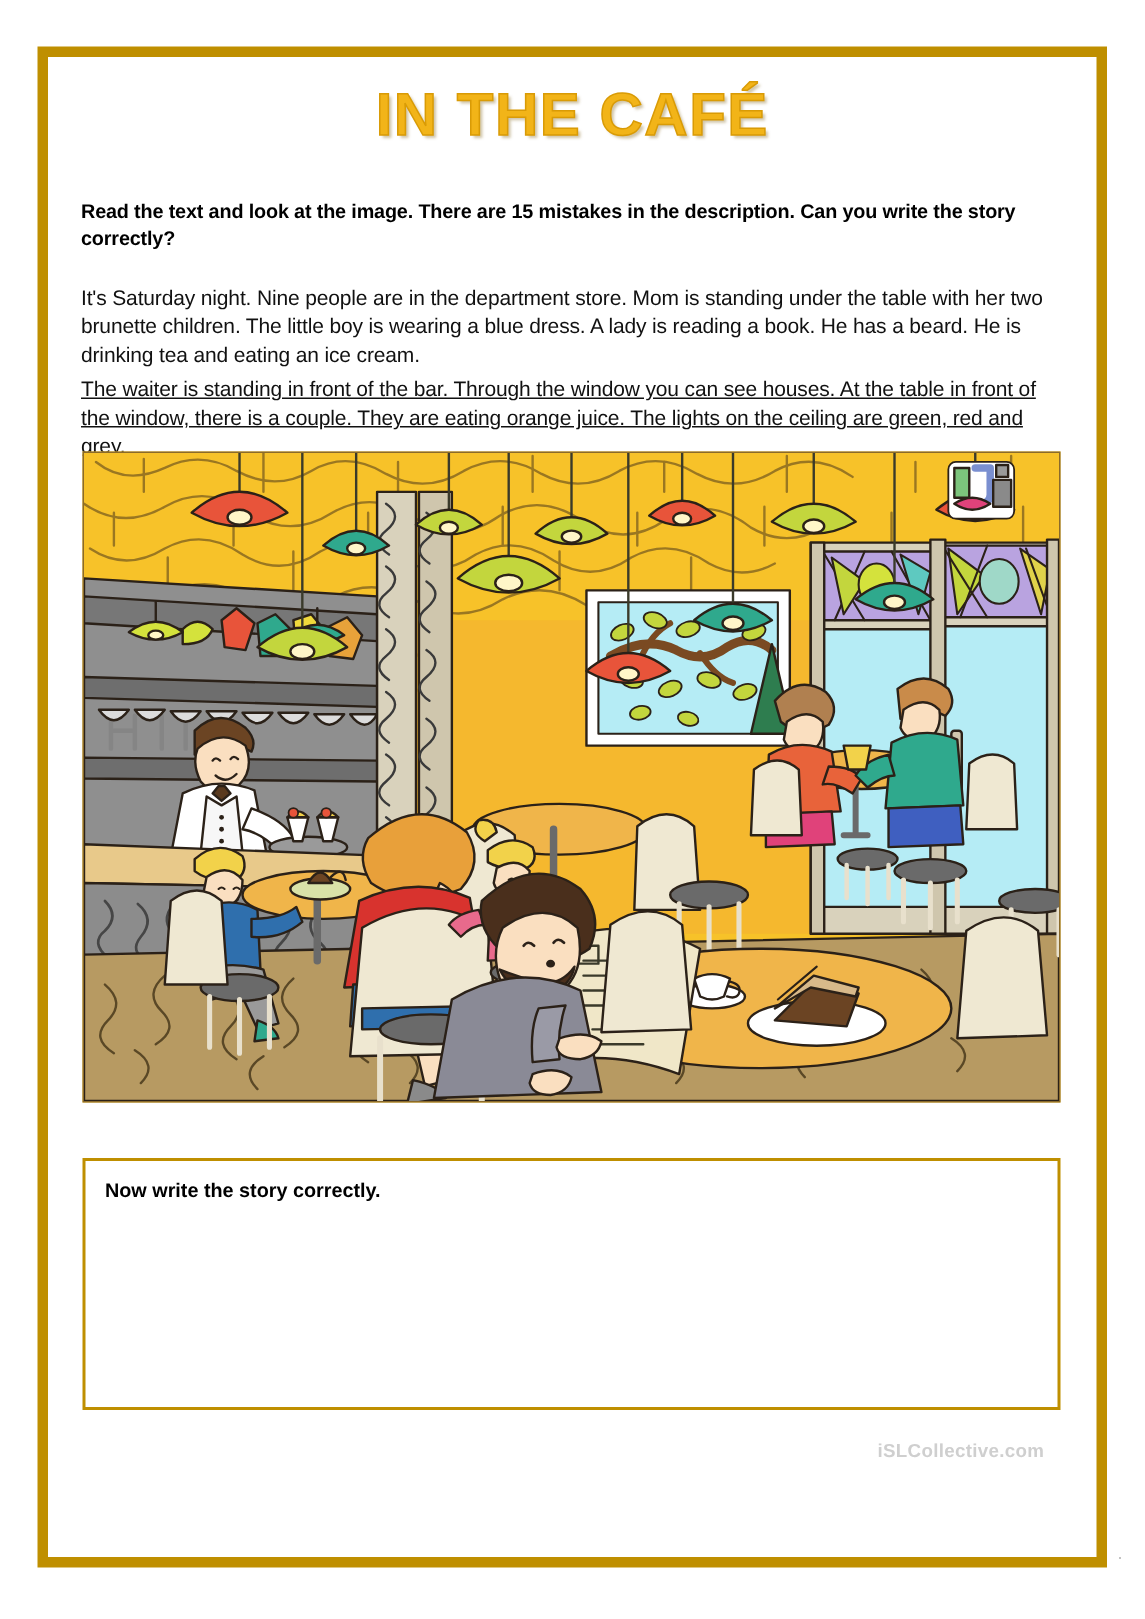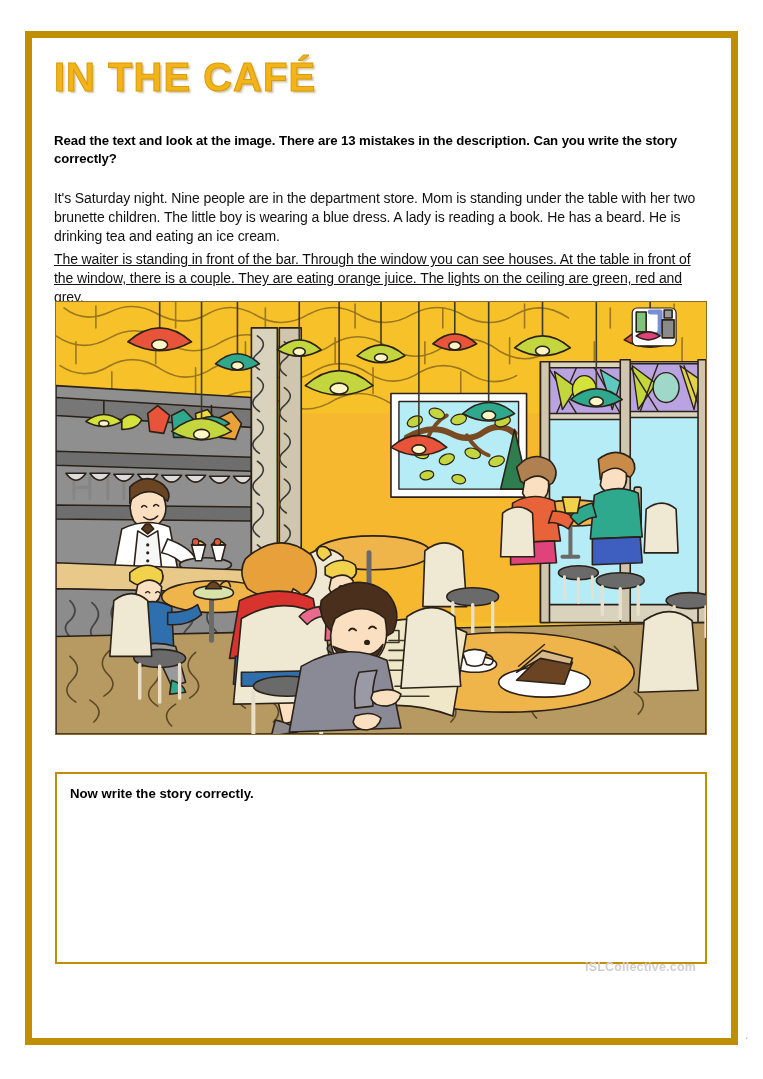--- a/index.html
+++ b/index.html
@@ -30,21 +30,21 @@
   .inner {
     position: absolute;
     left: 0; top: 0; right: 0; bottom: 0;
     padding: 0 22px;
   }
 
   
   .title {
     margin: 0;
     padding-top: 17px;
-    text-align: left;
+    text-align: center;
     font-size: 40px;
     font-weight: bold;
     letter-spacing: 1px;
     color: #f2b418;
     -webkit-text-stroke: 1px #d99b06;
     text-shadow: 2px 2px 2px rgba(120,90,10,0.35);
     font-family: "Liberation Sans", sans-serif;
     line-height: 1.1;
   }
 
@@ -87,21 +87,21 @@
     box-sizing: border-box;
   }
   .illustration svg { display: block; width: 100%; height: 100%; }
 
   
   .answer-box {
     position: absolute;
     left: 23px;
     top: 734px;
     width: 652px;
-    height: 192px;
+    height: 168px;
     border: 2px solid #bf8f00;
     box-sizing: border-box;
     background: #ffffff;
   }
   .answer-label {
     margin: 0;
     padding: 12px 0 0 13px;
     font-size: 13.2px;
     font-weight: bold;
     color: #000000;
@@ -142,21 +142,21 @@
   }
 </style>
 </head>
 <body>
 
 <div class="worksheet">
   <div class="inner">
 
     <h1 class="title">IN THE CAFÉ</h1>
 
-    <p class="instruction">Read the text and look at the image. There are 13 mistakes in the description. Can you write the story correctly?</p>
+    <p class="instruction">Read the text and look at the image. There are 15 mistakes in the description. Can you write the story correctly?</p>
 
     <div class="story">
       <div class="story-para">It's Saturday night. Nine people are in the department store. Mom is standing under the table with her two brunette children. The little boy is wearing a blue dress. A lady is reading a book. He  has a beard. He is drinking tea and eating an ice cream.</div>
       <div class="story-para">The waiter is standing in front of the bar. Through the window you can see houses. At the table in front of the window, there is a couple. They are eating orange juice.  The lights on the ceiling are green, red and grey.</div>
     </div>
 
   </div>
 
   <div class="illustration-wrap">
     <div class="illustration">

